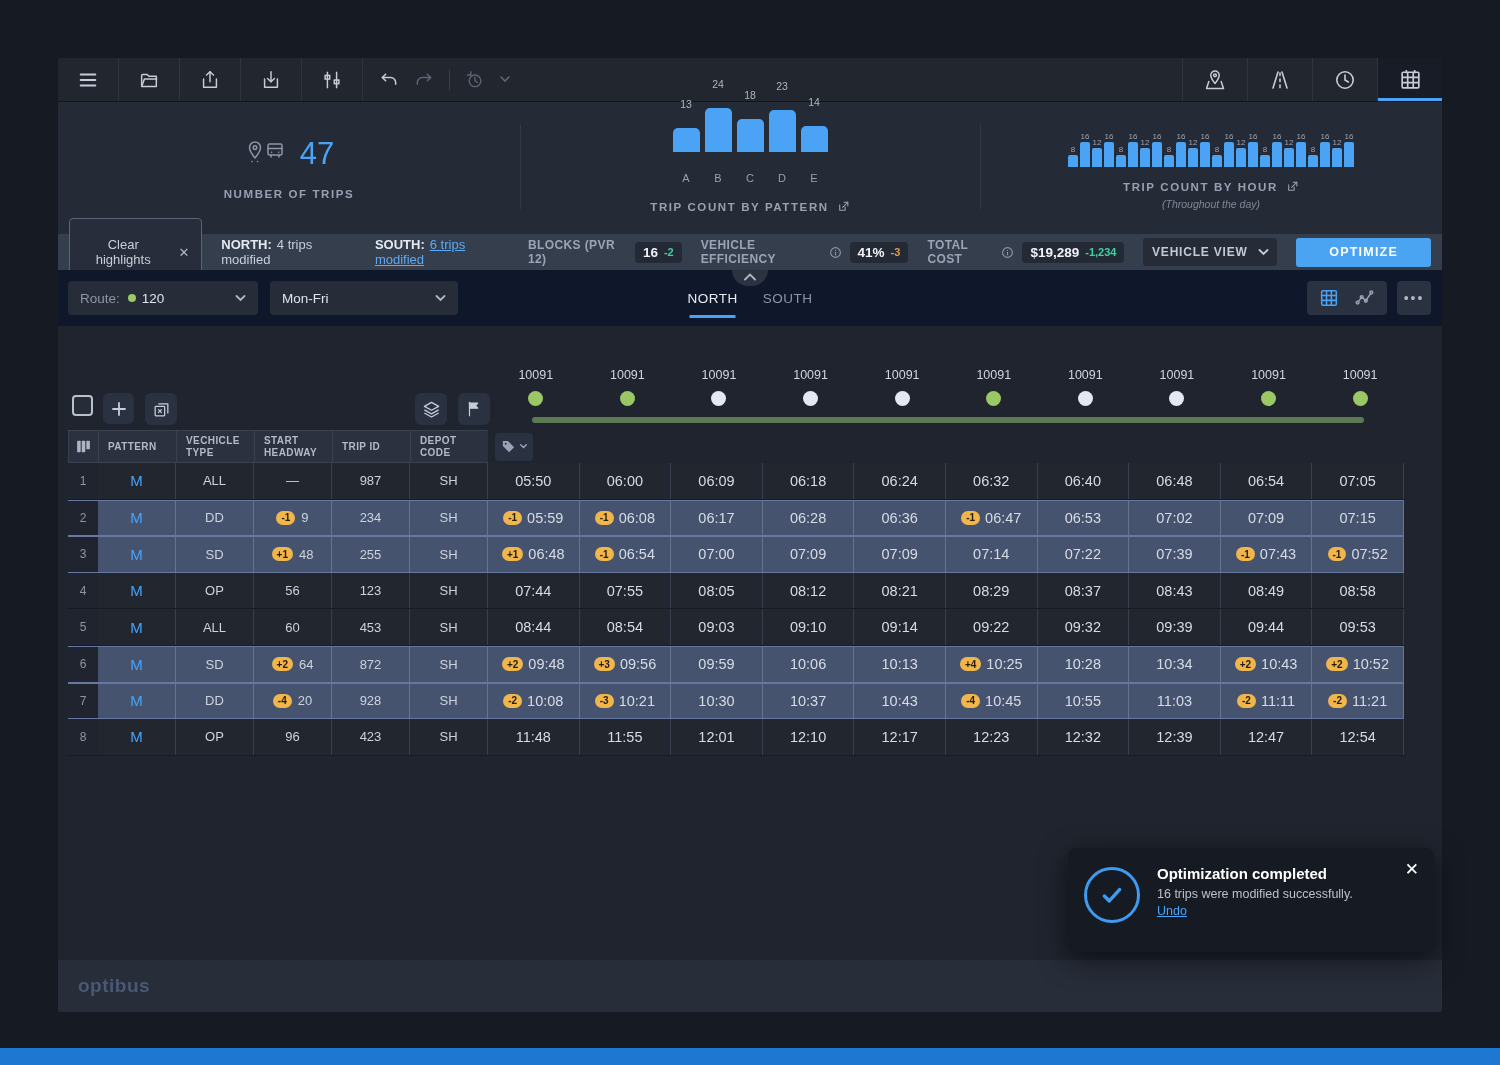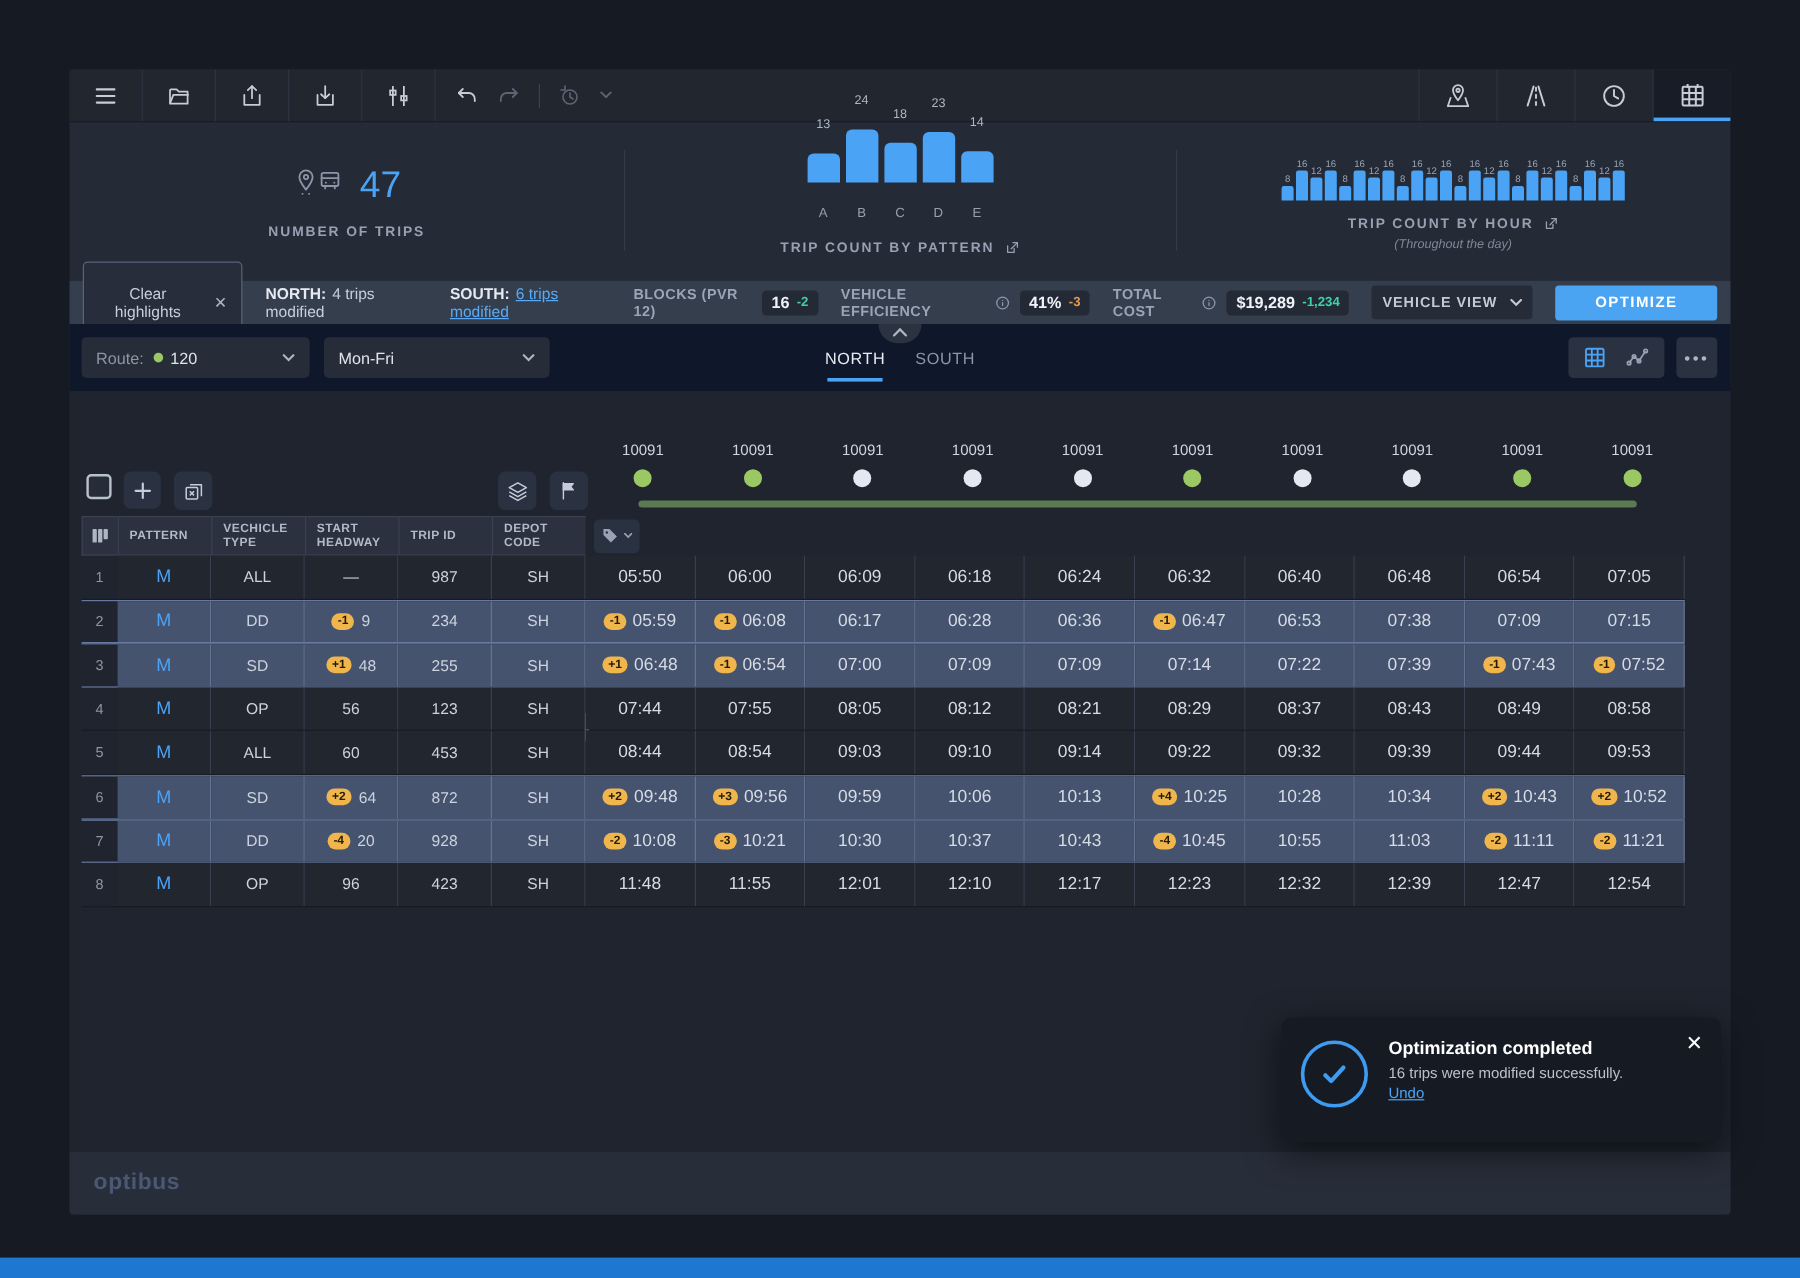--- a/index.html
+++ b/index.html
@@ -672,21 +672,21 @@
               <span>06:36</span>
             </div>
             <div class="c-time">
               <span class="badge">-1</span>
               <span>06:47</span>
             </div>
             <div class="c-time">
               <span>06:53</span>
             </div>
             <div class="c-time">
-              <span>07:38</span>
+              <span>07:02</span>
             </div>
             <div class="c-time">
               <span>07:09</span>
             </div>
             <div class="c-time">
               <span>07:15</span>
             </div>
           </div>
           <div class="grow hl">
             <div class="c-num">3</div>

